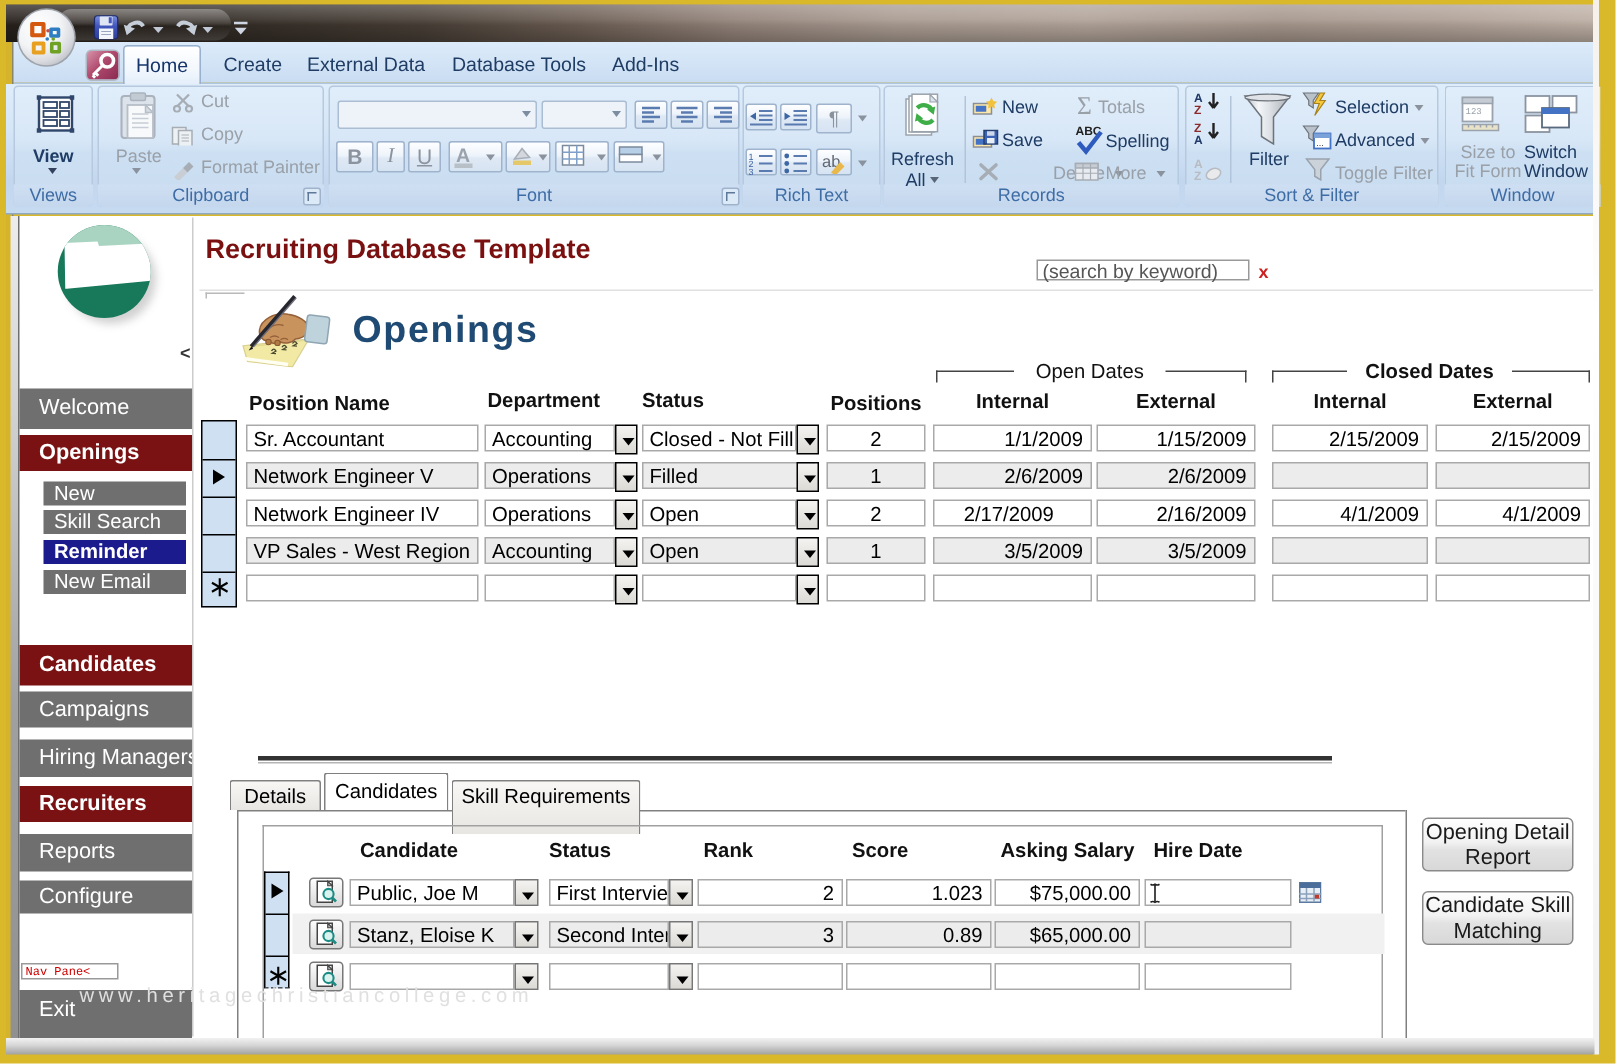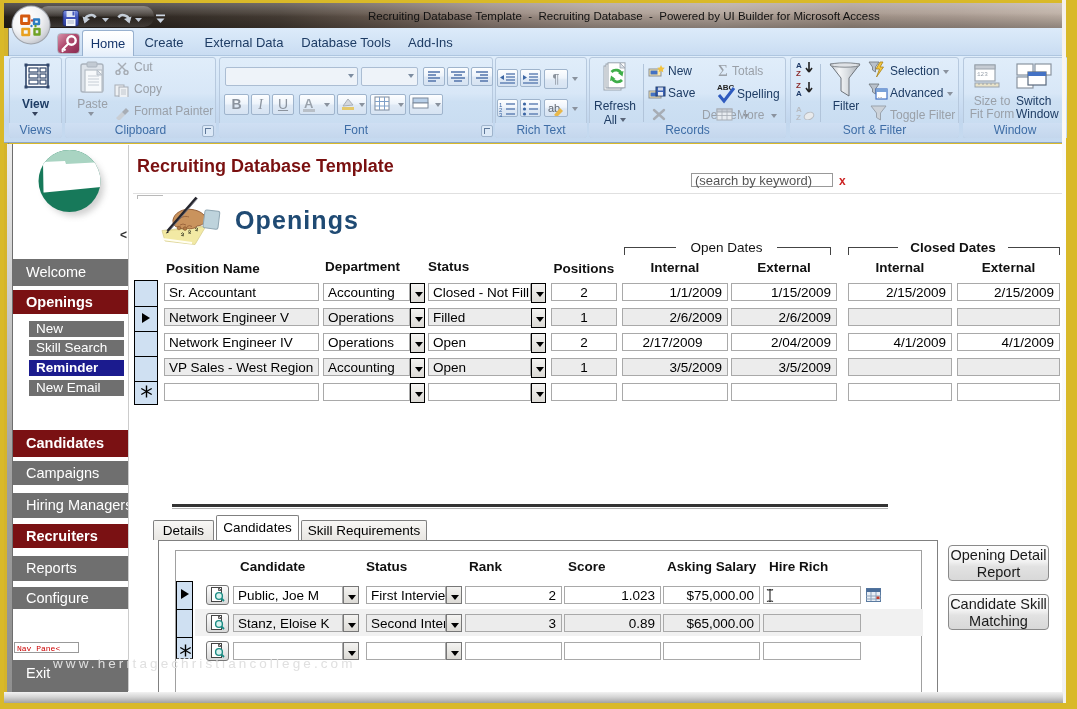--- a/index.html
+++ b/index.html
@@ -41,21 +41,20 @@
   .mag { width:23px; height:20px; border:1px solid #777; border-radius:3px;
          background:linear-gradient(to bottom,#fdfdfd,#d9d9d9); }
 </style>
 </head>
 <body>
 
 <div class="abs" id="titlebar" style="left:4px; top:3px; width:1059px; height:25px;
   background:linear-gradient(to right,#27211c 0%,#322b25 14%,#463d35 26%,#6a5c52 36%,#93837a 46%,#a89a90 56%,#b0a298 68%,#a4958a 80%,#ad9e94 90%,#bdafa4 100%);">
   <div class="abs" style="left:0; top:0; width:100%; height:100%;
     background:linear-gradient(to bottom, rgba(255,255,255,0.25) 0%, rgba(255,255,255,0.08) 40%, rgba(0,0,0,0.05) 55%, rgba(0,0,0,0.25) 100%);"></div>
-  <div class="abs" style="left:364px; top:7px; color:#111; font-size:11.5px; white-space:nowrap;">Recruiting Database Template &nbsp;-&nbsp; Recruiting Database &nbsp;-&nbsp; Powered by UI Builder for Microsoft Access</div>
 </div>
 
 <div class="abs" style="left:38px; top:6px; width:116px; height:21px; border-radius:10px;
   background:linear-gradient(to bottom, rgba(255,255,255,0.30), rgba(255,255,255,0.10) 45%, rgba(0,0,0,0.08) 55%, rgba(255,255,255,0.12)); "></div>
 <div class="abs" id="qat" style="left:55px; top:8px; width:130px; height:20px;">
   <svg width="130" height="20" viewBox="0 0 130 20">
     <defs>
         <linearGradient id="fdg" x1="0" y1="0" x2="0" y2="1">
       <stop offset="0%" stop-color="#7a8fe0"></stop>
           <stop offset="45%" stop-color="#4255bb"></stop>
@@ -91,21 +90,21 @@
      <svg width="21" height="19" viewBox="0 0 21 19">
        <circle cx="13.5" cy="6.5" r="4.2" fill="none" stroke="#fff" stroke-width="2.4"></circle>
        <path d="M10.5 9.5 L4 16 M5.5 14.5 l2 2 M3.8 16.2 l1.6 1.6" stroke="#fff" stroke-width="2" fill="none"></path>
      </svg>
   </div>
 
   <div class="abs" style="left:78px; top:2px; width:52px; height:26px; background:#fff;
      border:1px solid #98b1cf; border-bottom:none; border-radius:3px 3px 0 0;
      background:linear-gradient(to bottom,#ffffff 0%,#f3f8fd 60%,#e4eefa 100%);
      color:#15356b; font-size:13px; text-align:center; line-height:25px;">Home</div>
-  <div class="abs" style="left:136px; top:6px; width:48px; color:#1e3c64; font-size:13px; text-align:center; line-height:18px;">Create</div>
+  <div class="abs" style="left:136px; top:6px; width:48px; color:#1e3c64; font-size:13px; text-align:right; line-height:18px;">Create</div>
   <div class="abs" style="left:196px; top:6px; width:88px; color:#1e3c64; font-size:13px; text-align:center; line-height:18px;">External Data</div>
   <div class="abs" style="left:294px; top:6px; width:96px; color:#1e3c64; font-size:13px; text-align:center; line-height:18px;">Database Tools</div>
   <div class="abs" style="left:404px; top:6px; width:52px; color:#1e3c64; font-size:13px; text-align:left; line-height:18px;">Add-Ins</div>
 </div>
 
 <div class="abs" id="officebtn" style="left:11px; top:5px; width:40px; height:40px;">
   <svg width="40" height="40" viewBox="0 0 40 40">
     <defs>
       <radialGradient id="obg" cx="35%" cy="30%" r="75%">
         <stop offset="0%" stop-color="#ffffff"></stop>
@@ -574,21 +573,21 @@
   <div class="fld fldg" style="left:848px; top:308px; width:104px;"></div>
   <div class="fld fldg" style="left:957px; top:308px; width:103px;"></div>
 
   <div class="fld" style="left:164px; top:333px; width:155px; padding-left:4px;">Network Engineer IV</div>
   <div class="fld" style="left:323px; top:333px; width:87px; padding-left:4px;">Operations</div>
     <div class="ddb" style="left:410px; top:333px; width:15px;"></div>
   <div class="fld" style="left:428px; top:333px; width:103px; padding-left:4px;">Open</div>
     <div class="ddb" style="left:531px; top:333px; width:15px;"></div>
   <div class="fld" style="left:551px; top:333px; width:66px; text-align:center;">2</div>
   <div class="fld" style="left:622px; top:333px; width:106px; text-align:center; padding-right:5px;">2/17/2009</div>
-  <div class="fld" style="left:731px; top:333px; width:106px; text-align:right; padding-right:5px;">2/04/2009</div>
+  <div class="fld" style="left:731px; top:333px; width:106px; text-align:right; padding-right:5px;">2/16/2009</div>
   <div class="fld" style="left:848px; top:333px; width:104px; text-align:right; padding-right:5px;">4/1/2009</div>
   <div class="fld" style="left:957px; top:333px; width:103px; text-align:right; padding-right:5px;">4/1/2009</div>
 
   <div class="fld fldg" style="left:164px; top:358px; width:155px; padding-left:4px;">VP Sales - West Region</div>
   <div class="fld fldg" style="left:323px; top:358px; width:87px; padding-left:4px;">Accounting</div>
     <div class="ddb" style="left:410px; top:358px; width:15px;"></div>
   <div class="fld fldg" style="left:428px; top:358px; width:103px; padding-left:4px;">Open</div>
     <div class="ddb" style="left:531px; top:358px; width:15px;"></div>
   <div class="fld fldg" style="left:551px; top:358px; width:66px; text-align:center;">1</div>
   <div class="fld fldg" style="left:622px; top:358px; width:106px; text-align:right; padding-right:5px;">3/5/2009</div>
@@ -607,33 +606,33 @@
   <div class="fld" style="left:848px; top:383px; width:104px;"></div>
   <div class="fld" style="left:957px; top:383px; width:103px;"></div>
 </div>
 
 <div class="abs" style="left:172px; top:504px; width:716px; height:3px; background:#333;"></div>
 <div class="abs" style="left:172px; top:508px; width:716px; height:1px; background:#b5b5b5;"></div>
 
 <div class="abs" style="left:158px; top:540px; width:779px; height:1px; background:#808080;"></div>
 <div class="abs tab" style="left:153px; top:520px; width:61px; height:20px; line-height:20px;">Details</div>
 <div class="abs tab" style="left:216px; top:515px; width:83px; height:25px; line-height:24px; background:#fff; z-index:3;">Candidates</div>
-<div class="abs tab" style="left:301px; top:520px; width:126px; height:20px; line-height:20px;">Skill Requirements</div>
+<div class="abs tab" style="left:301px; top:520px; width:126px; height:36px; line-height:20px;">Skill Requirements</div>
 <div class="abs" style="left:158px; top:540px; width:1px; height:152px; background:#808080;"></div>
 <div class="abs" style="left:937px; top:540px; width:1px; height:152px; background:#808080;"></div>
 <div class="abs" style="left:175px; top:550px; width:747px; height:142px; border:1px solid #a0a0a0; border-bottom:none;"></div>
 
 <div id="subform">
 
   <div class="abs th" style="left:240px; top:559px;">Candidate</div>
   <div class="abs th" style="left:366px; top:559px;">Status</div>
   <div class="abs th" style="left:469px; top:559px;">Rank</div>
   <div class="abs th" style="left:568px; top:559px;">Score</div>
   <div class="abs th" style="left:667px; top:559px;">Asking Salary</div>
-  <div class="abs th" style="left:769px; top:559px;">Hire Rich</div>
+  <div class="abs th" style="left:769px; top:559px;">Hire Date</div>
 
   <div class="abs" style="left:195px; top:609px; width:728px; height:27px; background:#f1f1f1;"></div>
 
   <div class="abs" style="left:176px; top:581px; width:17px; height:78px; background:#cfe0f2; border:1px solid #000; border-bottom:1px dashed #555;">
     <div style="position:absolute; left:0; top:27px; width:100%; height:1px; background:#000;"></div>
     <div style="position:absolute; left:0; top:55px; width:100%; height:1px; background:#000;"></div>
     <div style="position:absolute; left:4px; top:7px; width:0; height:0; border-top:5px solid transparent; border-bottom:5px solid transparent; border-left:8px solid #000;"></div>
     <svg width="13" height="13" viewBox="0 0 13 13" style="position:absolute;left:2px;top:62px;">
         <g stroke="#000" stroke-width="1.4">
           <line x1="6.5" y1="0.5" x2="6.5" y2="12.5"></line>

